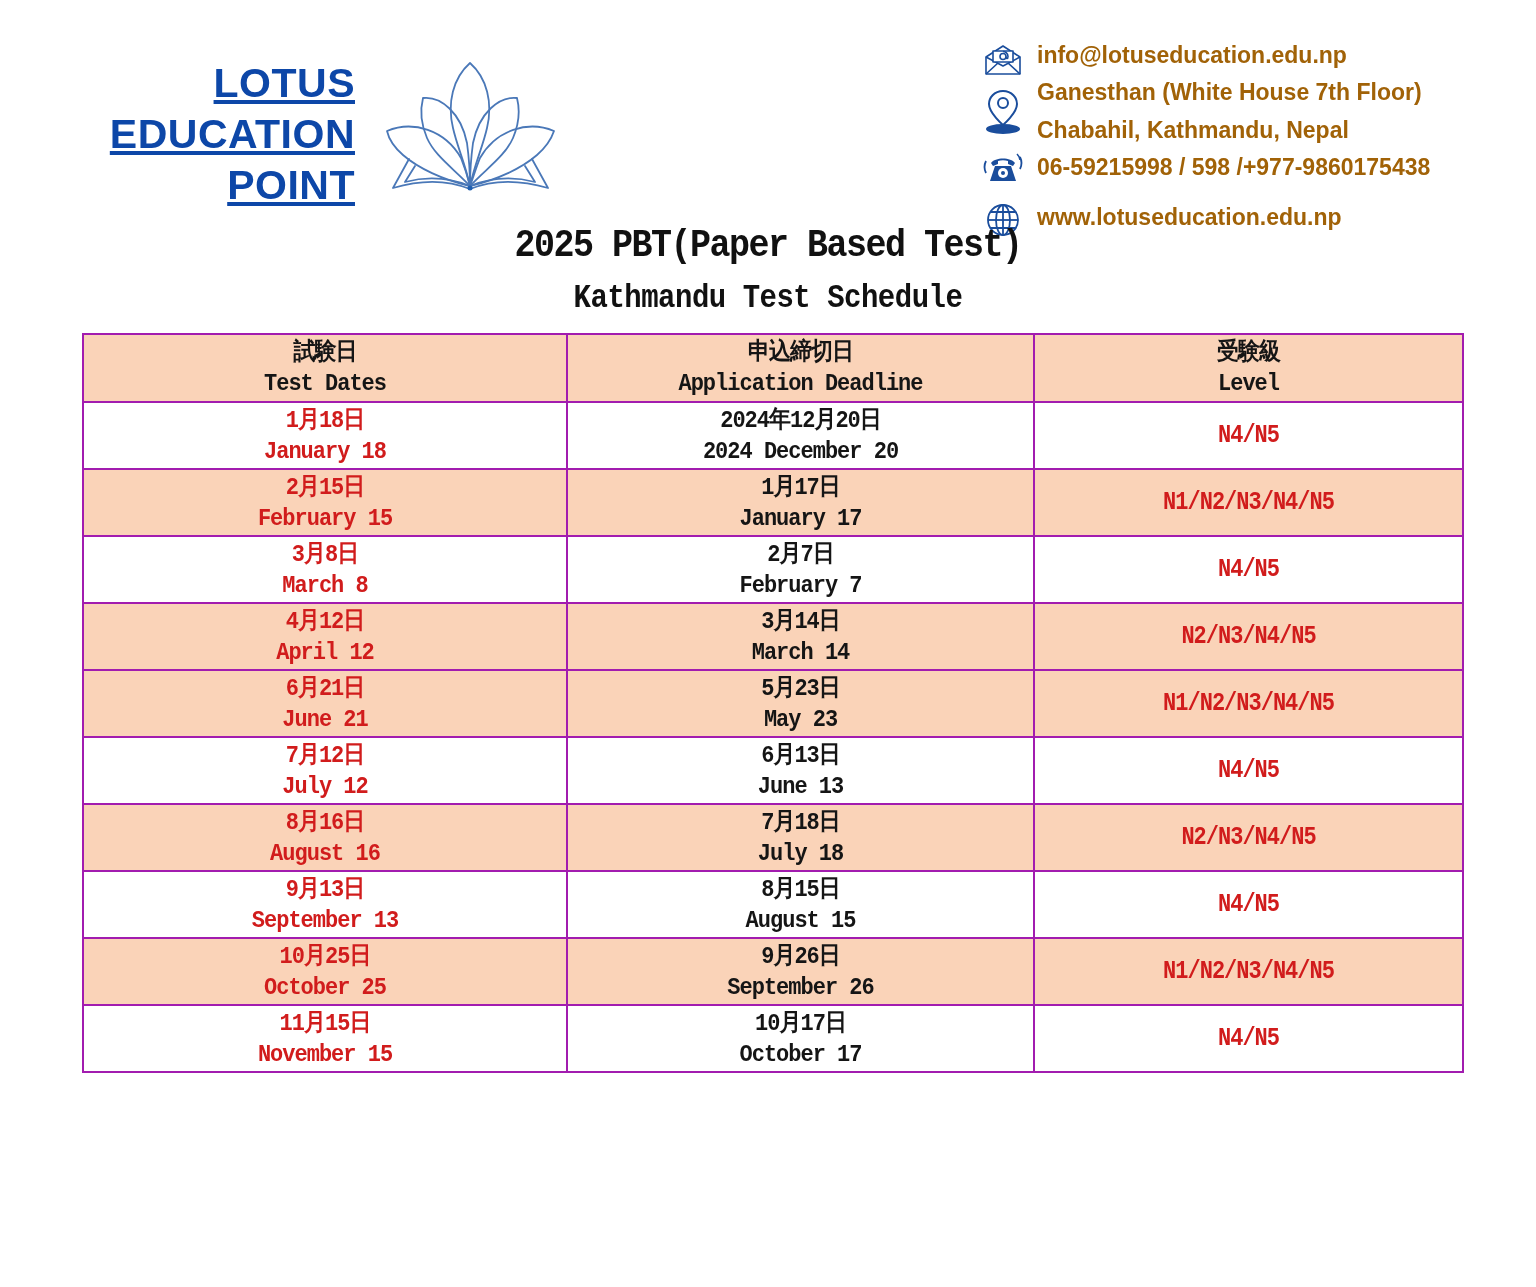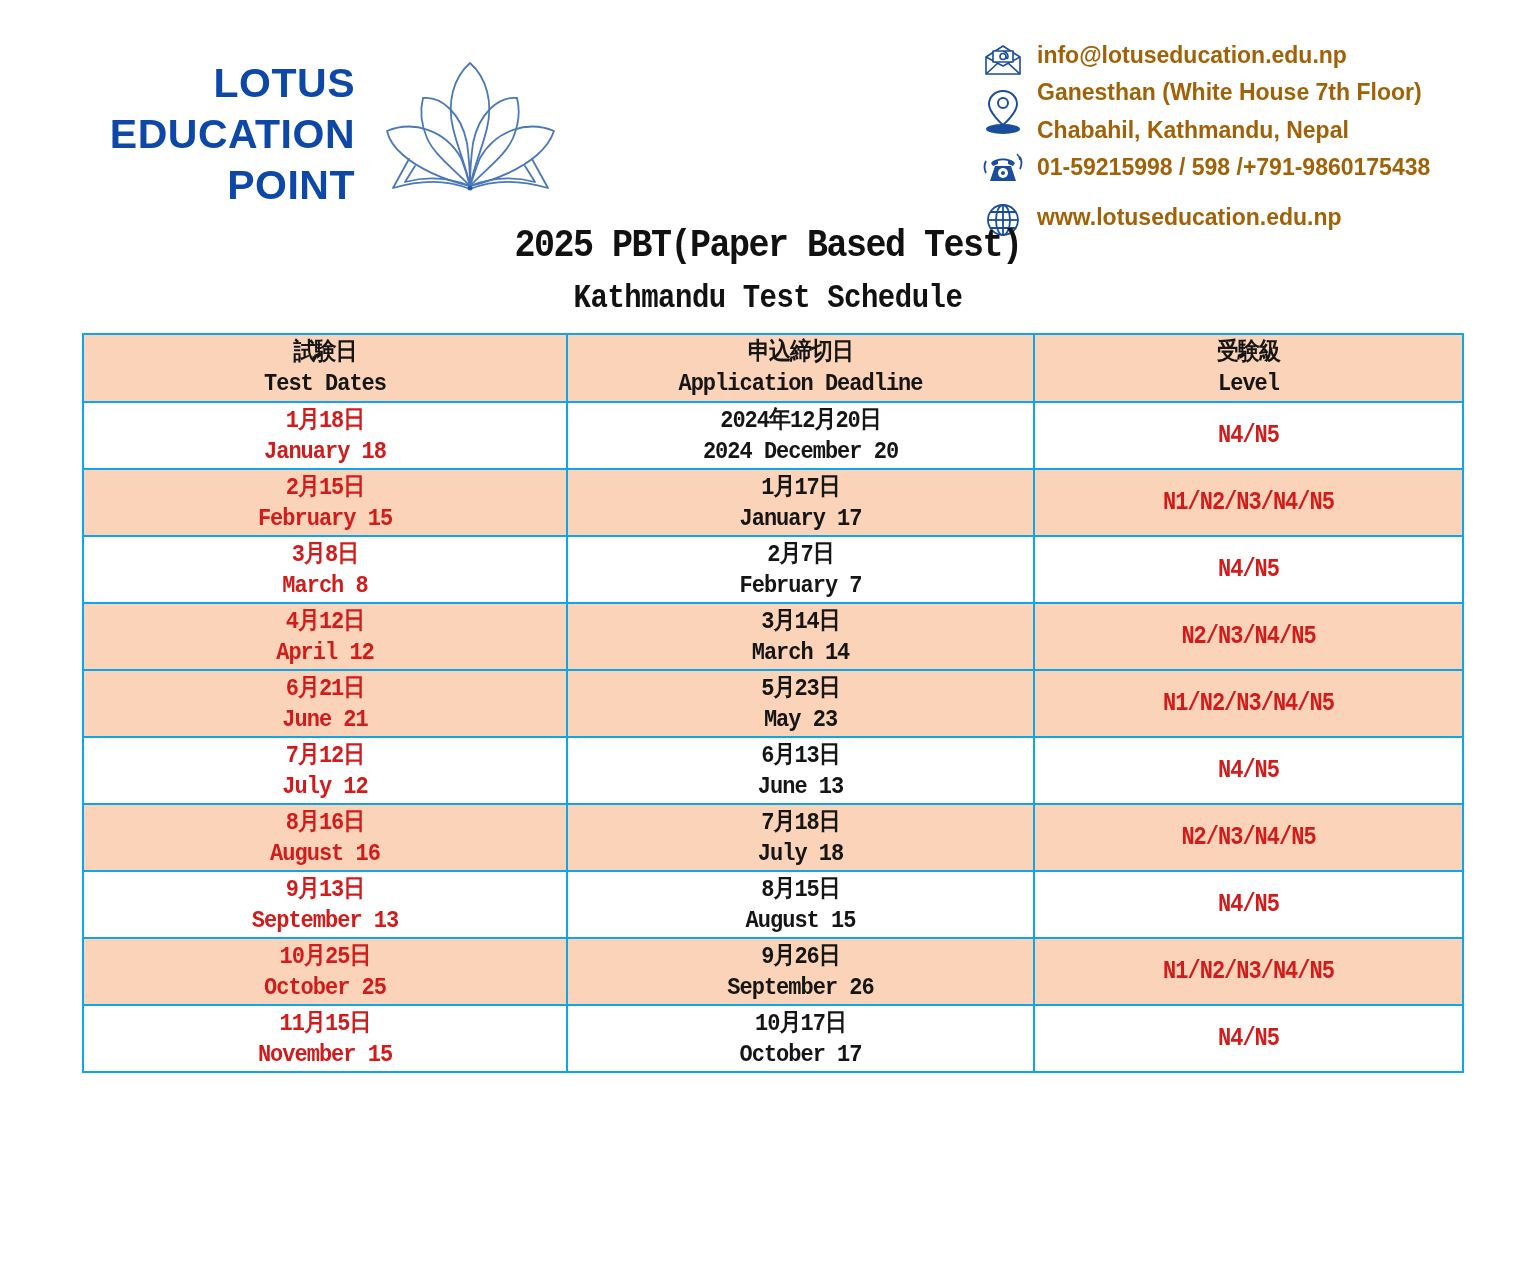--- a/index.html
+++ b/index.html
@@ -5,21 +5,21 @@
   * { box-sizing: border-box; margin: 0; padding: 0; }
   html, body { width: 1536px; height: 1287px; background: #ffffff; overflow: hidden; }
   body { position: relative; font-family: "Liberation Sans", sans-serif; }
 
   .brand {
     position: absolute; left: 80px; top: 58px; width: 275px;
     text-align: right; color: #0d47a8;
     font-family: "Liberation Sans", sans-serif; font-weight: 700;
     font-size: 41px; line-height: 51px; letter-spacing: 0.5px;
   }
-  .brand div { white-space: nowrap; }
+  .brand div { white-space: nowrap; text-decoration: underline; }
   .logo-mark { position: absolute; left: 383px; top: 58px; width: 175px; height: 140px; }
 
   .contact { position: absolute; left: 978px; top: 38px; }
   .contact-row { position: absolute; left: 0; white-space: nowrap; height: 38px; width: 540px; }
   .contact-icon { position: absolute; left: 0; width: 50px; height: 40px; display: flex; align-items: center; justify-content: center; }
   .contact-text {
     position: absolute; left: 59px; top: 0;
     color: #a16207; font-weight: 700; font-size: 23px; line-height: 34px;
     font-family: "Liberation Sans", sans-serif;
   }
@@ -36,21 +36,21 @@
   }
 
   .schedule {
     position: absolute; left: 82px; top: 333px; width: 1380px;
     border-collapse: collapse; table-layout: fixed;
   }
   .schedule col.c1 { width: 484px; }
   .schedule col.c2 { width: 467px; }
   .schedule col.c3 { width: 429px; }
   .schedule th, .schedule td {
-    border: 2px solid #0ea5e9; text-align: center; vertical-align: middle;
+    border: 2px solid #a21caf; text-align: center; vertical-align: middle;
     font-family: "Liberation Mono", monospace; font-weight: 700;
     font-size: 22px; line-height: 31px; letter-spacing: -1px; padding: 0;
   }
   .schedule thead th { height: 68px; background: #fad3b8; color: #151515; }
   .schedule tbody td { height: 67px; }
   .schedule tbody tr.odd td { background: #ffffff; }
   .schedule tbody tr.even td { background: #fad3b8; }
   .red { color: #d11c1c; }
   .black { color: #151515; }
   .cell-line { display: block; white-space: nowrap; transform: scaleY(1.1); }
@@ -117,21 +117,21 @@
       <svg width="44" height="34" viewBox="0 0 44 34" fill="none">
         <path d="M10 12 C14 6 30 6 34 12 L32 15 L27 13 L27 10 C24 9 20 9 17 10 L17 13 L12 15 Z" fill="#1a4d9c"></path>
         <path d="M14 15 L30 15 L35 30 L9 30 Z" fill="#1a4d9c"></path>
         <circle cx="22" cy="22" r="5" fill="#fff"></circle>
         <circle cx="22" cy="22" r="2" fill="#1a4d9c"></circle>
         <path d="M5 10 C3 14 3 18 5 22" stroke="#1a4d9c" stroke-width="1.8"></path>
         <path d="M39 6 C41 10 41 14 39 18" stroke="#1a4d9c" stroke-width="1.8"></path>
         <path d="M36 3 C38 5 39 7 39 9" stroke="#1a4d9c" stroke-width="1.6"></path>
       </svg>
     </span>
-    <span class="contact-text">01-59215998 / 598 /+791-9860175438</span>
+    <span class="contact-text">06-59215998 / 598 /+977-9860175438</span>
   </div>
 
   <div class="contact-row" style="top:150px;margin-top:12px;">
     <span class="contact-icon" style="top:0px;">
       <svg width="36" height="36" viewBox="0 0 36 36" fill="none" stroke="#1a4d9c" stroke-width="1.8">
         <circle cx="18" cy="18" r="15"></circle>
         <ellipse cx="18" cy="18" rx="7" ry="15"></ellipse>
         <line x1="18" y1="3" x2="18" y2="33"></line>
         <line x1="3" y1="18" x2="33" y2="18"></line>
         <path d="M6 10 H30 M6 26 H30"></path>

